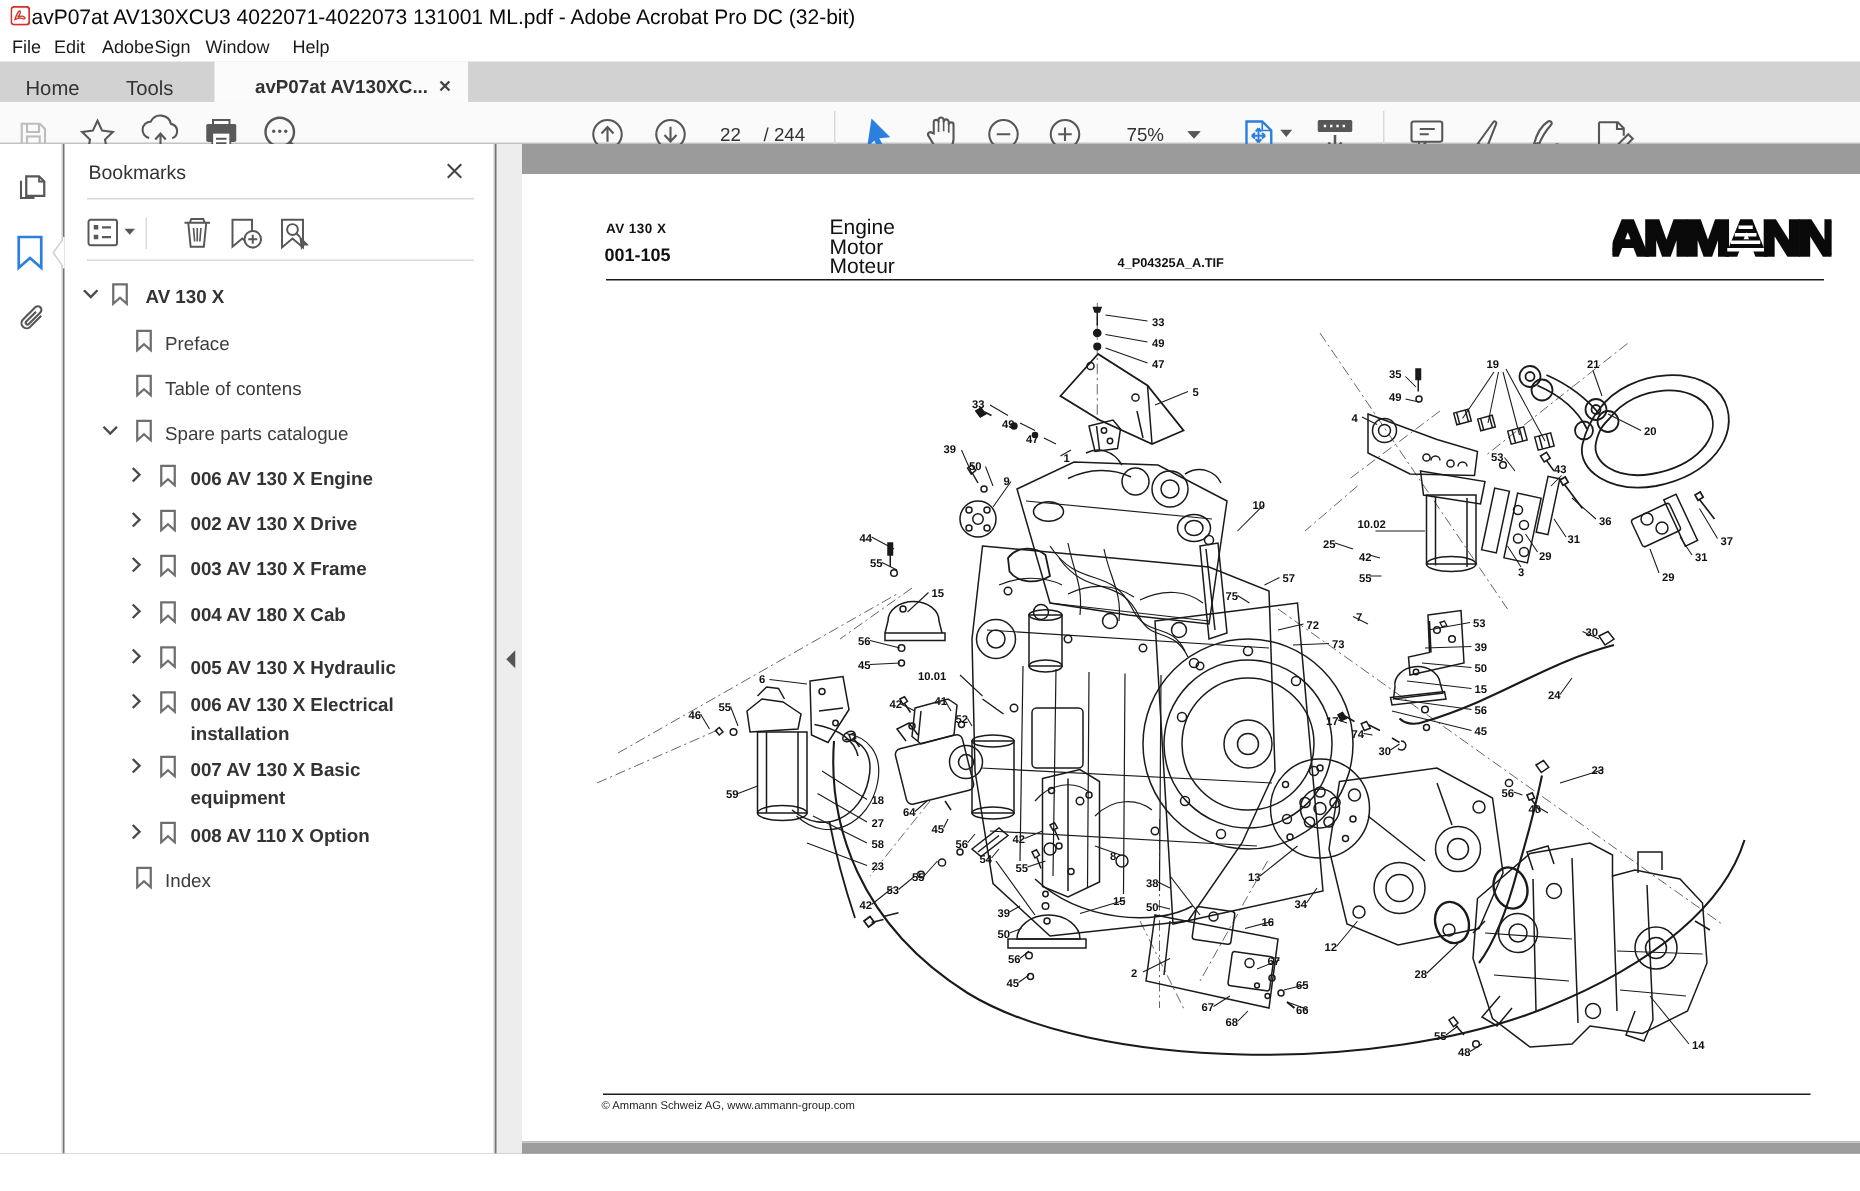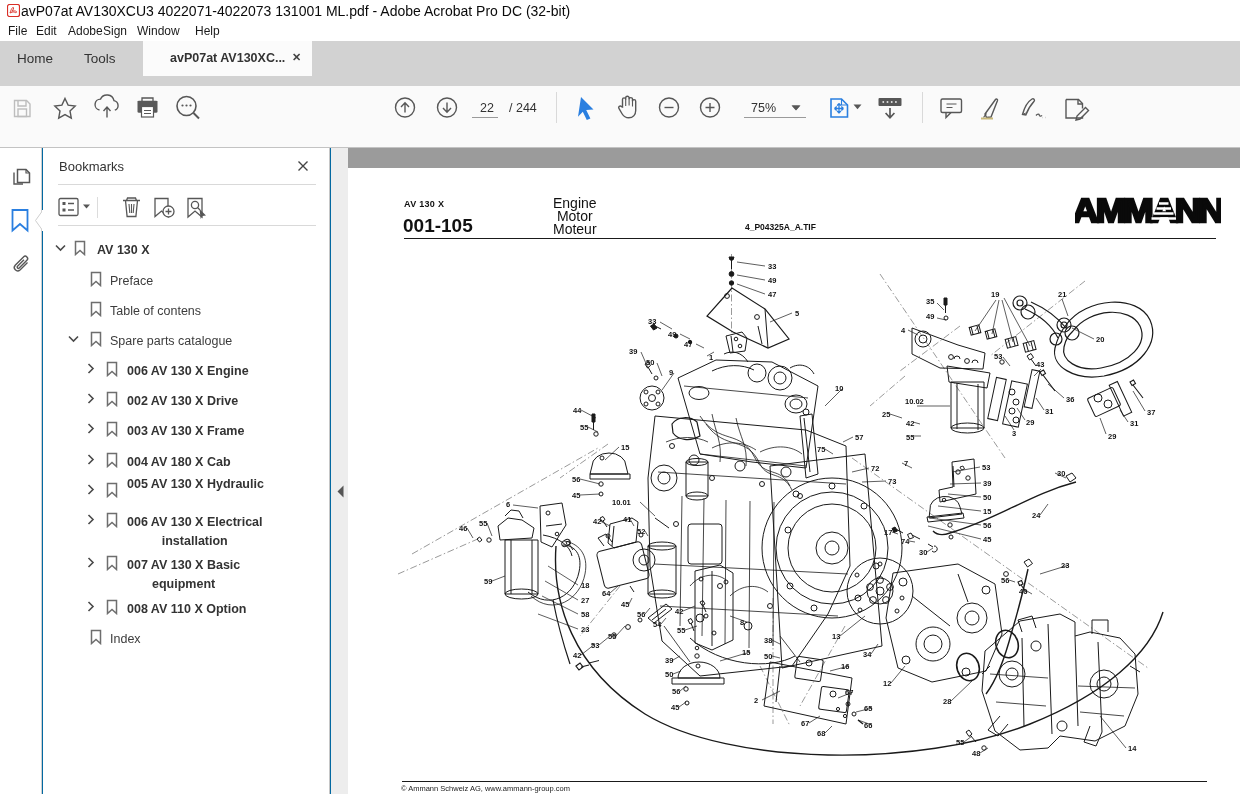--- a/index.html
+++ b/index.html
@@ -1,27 +1,27 @@
 <!DOCTYPE html>
 <html><head>
 <meta charset="utf-8">
 <style>
 * { margin:0; padding:0; box-sizing:border-box; }
 html,body { width:1240px; height:794px; overflow:hidden; font-family:"Liberation Sans", sans-serif; background:#fff; }
 .titlebar { height:21px; background:#ffffff; position:relative; }
 .titlebar .ttext { position:absolute; left:21px; top:3px; font-size:14px; color:#0a0a0a; letter-spacing:0px; }
 .menubar { height:20px; background:#ffffff; position:relative; font-size:12px; color:#1a1a1a; }
 .menubar span { position:absolute; top:3px; }
-.tabbar { height:45px; background:#d2d2d2; position:relative; font-size:13.5px; color:#333; }
+.tabbar { height:27px; background:#d2d2d2; position:relative; font-size:13.5px; color:#333; }
 .tabbar .tb { position:absolute; top:10px; }
 .activetab { position:absolute; left:143px; top:0; width:169px; height:35px; background:#fbfbfb; font-size:12.5px; color:#333;font-weight:bold; }
 .activetab .tname { position:absolute; left:27px; top:10px; }
 .activetab .tclose { position:absolute; left:149px; top:10px; font-size:11px; color:#444; }
-.toolbar { height:62px; background:#fafafa; border-bottom:1px solid #c3c3c3; position:relative; }
-.content { position:relative; height:673px; background:#0369a1;text-align:center; }
+.toolbar { height:28px; background:#fafafa; border-bottom:1px solid #c3c3c3; position:relative; }
+.content { position:relative; height:673px; background:#737373; }
 .rail { position:absolute; left:0; top:0; width:42px; height:673px; background:#ffffff; border-right:1px solid #cfcfcf; }
 .panel { position:absolute; left:43px; top:0; width:287px; height:673px; background:#ffffff; border-right:1px solid #c6c6c6; }
 .gutter { position:absolute; left:331px; top:0; width:17px; height:673px; background:#ededed; }
 .docpane { position:absolute; left:348px; top:0; width:892px; height:673px; background:#9b9b9b; overflow:hidden; }
 .page { position:absolute; left:-1px; top:20px; width:893px; height:645px; background:#ffffff; }
 .hscroll { position:absolute; left:0px; bottom:1px; width:892px; height:7px; background:#9d9d9d; border-top:1px solid #c9c9c9; }
 .phead { position:absolute; font-weight:bold; color:#111; }
 svg text { font-family:"Liberation Sans", sans-serif; }
 .collapser { position:absolute; left:337px; top:337px; width:7px; height:13px; }
 .bmt { position:absolute; font-size:12.5px; color:#3c3c3c; white-space:nowrap; line-height:19px; }
@@ -240,21 +240,21 @@
       <svg class="ribbon" style="left:63px;top:304px" width="12" height="16" viewBox="0 0 12 16">
           <path d="M1.5 1.5 h9 v13 l-4.5 -4 -4.5 4 z"></path>
         </svg>
       <span class="bmt bold" style="left:84px;top:305px">004 AV 180 X Cab</span>
       <svg class="chvR" style="left:44px;top:336px" width="8" height="11" viewBox="0 0 8 11">
           <path d="M1.5 1 L6 5.5 L1.5 10"></path>
         </svg>
       <svg class="ribbon" style="left:63px;top:334px" width="12" height="16" viewBox="0 0 12 16">
           <path d="M1.5 1.5 h9 v13 l-4.5 -4 -4.5 4 z"></path>
         </svg>
-      <span class="bmt bold" style="left:84px;top:327px">005 AV 130 X Hydraulic</span>
+      <span class="bmt bold" style="left:84px;top:340px">005 AV 130 X Hydraulic</span>
       <svg class="chvR" style="left:44px;top:366px" width="8" height="11" viewBox="0 0 8 11">
           <path d="M1.5 1 L6 5.5 L1.5 10"></path>
         </svg>
       <svg class="ribbon" style="left:63px;top:364px" width="12" height="16" viewBox="0 0 12 16">
           <path d="M1.5 1.5 h9 v13 l-4.5 -4 -4.5 4 z"></path>
         </svg>
       <span class="bmt bold" style="left:84px;top:365px">006 AV 130 X Electrical<br>installation</span>
       <svg class="chvR" style="left:44px;top:409px" width="8" height="11" viewBox="0 0 8 11">
           <path d="M1.5 1 L6 5.5 L1.5 10"></path>
         </svg>
@@ -272,21 +272,21 @@
       <svg class="ribbon" style="left:47px;top:481px" width="12" height="16" viewBox="0 0 12 16">
           <path d="M1.5 1.5 h9 v13 l-4.5 -4 -4.5 4 z"></path>
         </svg>
       <span class="bmt" style="left:67px;top:482px">Index</span>
     </div>
   </div>
   <div class="gutter"></div>
   <div class="docpane">
     <div class="page" id="page">
       <div class="phead" style="left:57px;top:31px;font-size:9px;letter-spacing:0.3px">AV 130 X</div>
-      <div class="phead" style="left:56px;top:47px;font-size:19px;letter-spacing:0px">001-105</div>
+      <div class="phead" style="left:56px;top:47px;font-size:12px;letter-spacing:0px">001-105</div>
       <div style="position:absolute;left:206px;top:29px;font-size:14px;line-height:13px;color:#111">Engine<br>Motor<br>Moteur</div>
       <div class="phead" style="left:398px;top:54px;font-size:8.5px">4_P04325A_A.TIF</div>
       <svg style="position:absolute;left:728px;top:28px" width="146" height="30" viewBox="0 0 146 30">
         <text x="-3" y="26" font-size="33" font-weight="bold" letter-spacing="-2.5" fill="#0a0a0a" stroke="#0a0a0a" stroke-width="2.4" textLength="150" lengthAdjust="spacingAndGlyphs">AMMANN</text>
         <g stroke="#fff" stroke-width="2.4">
             <path d="M84 7.5 h9.5 M81.5 12.5 h14.5 M79 17.5 h19.5 M76.5 22.5 h24.5"></path>
           </g>
       </svg>
       <div style="position:absolute;left:57px;top:70px;width:812px;border-top:1.5px solid #1a1a1a"></div>
       <div style="position:absolute;left:55px;top:613px;width:805px;border-top:1.5px solid #1a1a1a"></div>

